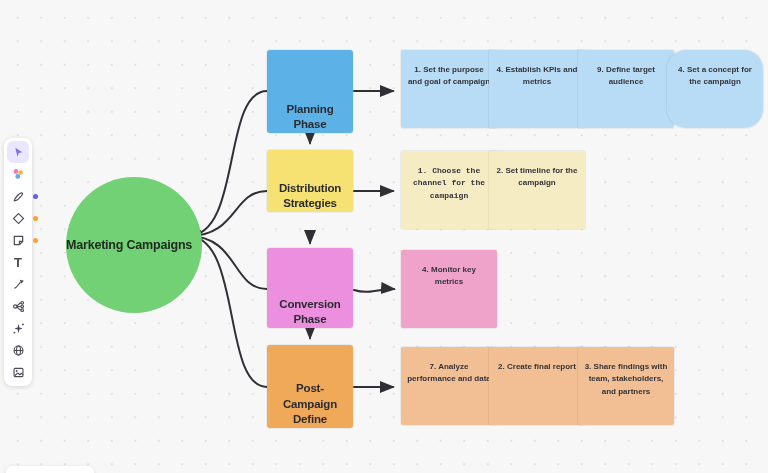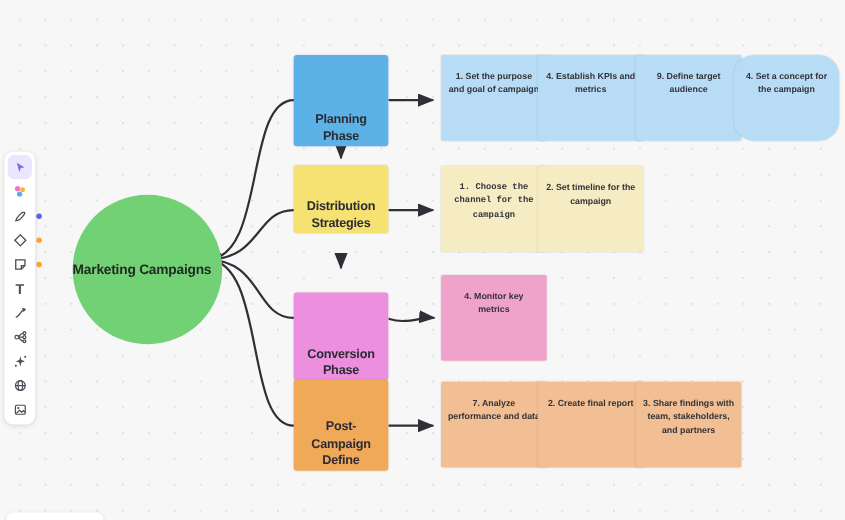--- a/index.html
+++ b/index.html
@@ -201,21 +201,21 @@
   <div class="root-node" style="background: rgb(114, 209, 117);">
     <span>Marketing Campaigns</span>
   </div>
 
   <div class="branch-box" style="top: 50px; height: 83px; background: rgb(92, 178, 230);">
     <span>Planning Phase</span>
   </div>
   <div class="branch-box" style="top: 150px; height: 62px; background: rgb(246, 226, 114);">
     <span>Distribution Strategies</span>
   </div>
-  <div class="branch-box" style="top: 266px; height: 80px; background: rgb(236, 143, 222);">
+  <div class="branch-box" style="top: 248px; height: 80px; background: rgb(236, 143, 222);">
     <span>Conversion Phase</span>
   </div>
   <div class="branch-box" style="top: 345px; height: 83px; background: rgb(239, 169, 89);">
     <span>Post-Campaign Define</span>
   </div>
 
   <div class="note" style="left: 401px; top: 50px; background: rgb(184, 220, 245);">1. Set the purpose and goal of campaign</div>
   <div class="note" style="left: 489px; top: 50px; background: rgb(184, 220, 245);">4. Establish KPIs and metrics</div>
   <div class="note" style="left: 578px; top: 50px; background: rgb(184, 220, 245);">9. Define target audience</div>
   <div class="note" style="left: 667px; top: 50px; background: rgb(184, 220, 245); border-radius: 19px;">4. Set a concept for the campaign</div>

